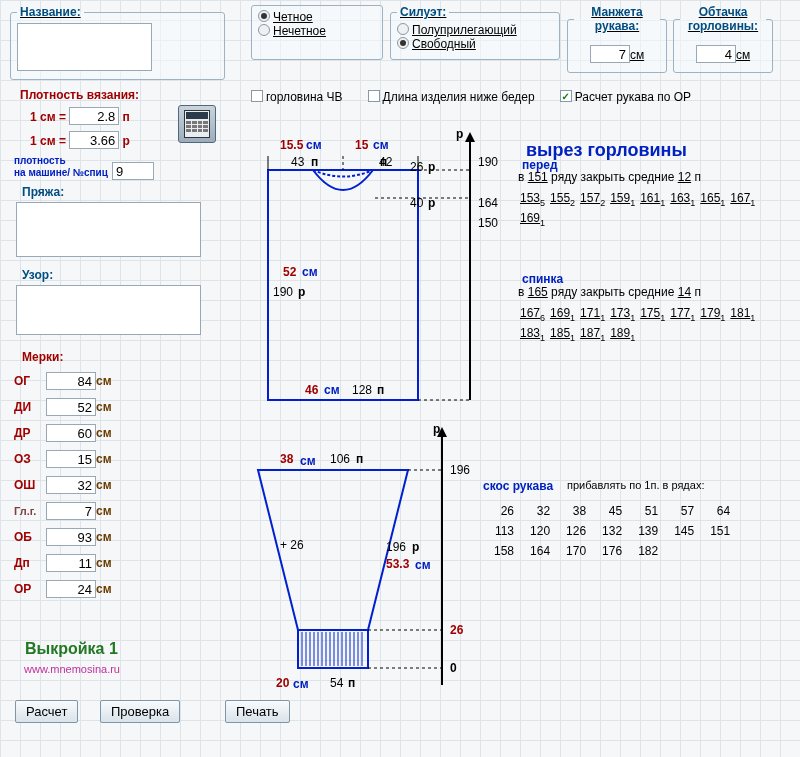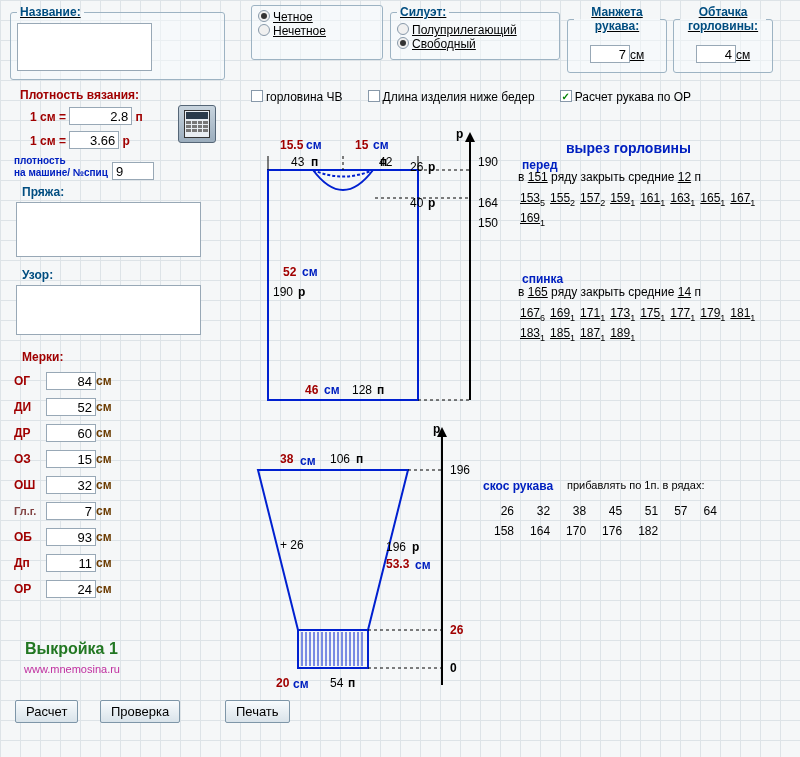--- a/index.html
+++ b/index.html
@@ -126,21 +126,21 @@
     </label>
   <label class="check">
       <span class="check-box">✓</span>
       <span>Расчет рукава по ОР</span>
     </label>
 </div>
 
 <div class="abs darkred" style="left:20px; top:88px;">Плотность вязания:</div>
 <div class="abs" style="left:30px; top:107px;">
   <span class="darkred">1 см =</span>
-  <input class="num" style="width: 63px;" value="2.8">
+  <input class="num" style="width: 50px;" value="2.8">
   <span class="darkred">п</span>
 </div>
 <div class="abs" style="left:30px; top:131px;">
   <span class="darkred">1 см =</span>
   <input class="num" style="width: 50px; padding-left: 6px;" value="3.66">
   <span class="darkred">р</span>
 </div>
 
 <div class="abs" style="left:178px; top:105px; width:38px; height:38px; background:linear-gradient(#c8d4de,#9badbd); border:1px solid #556677; border-radius:3px; display:flex; align-items:center; justify-content:center; cursor:pointer;">
   <div style="width:26px;height:28px;background:#e8edf2;border:1px solid #333;">
@@ -244,21 +244,21 @@
 <span class="txt darkred" style="left:283px; top:265px;">52</span>
 <span class="txt small-blue" style="left:302px; top:265px;">см</span>
 <span class="txt" style="left:273px; top:285px;">190</span>
 <span class="txt" style="left:298px; top:285px; font-weight:bold;">р</span>
 <span class="txt darkred" style="left:305px; top:383px;">46</span>
 <span class="txt small-blue" style="left:324px; top:383px;">см</span>
 <span class="txt" style="left:352px; top:383px;">128</span>
 <span class="txt" style="left:377px; top:383px; font-weight:bold;">п</span>
 <span class="txt" style="left:456px; top:127px; font-weight:bold;">р</span>
 
-<span class="txt blue" style="left:566px; top:140px; font-size:14px;">вырез горловины</span>
+<span class="txt blue" style="left:526px; top:140px; font-size:18px;">вырез горловины</span>
 <span class="txt small-blue" style="left:522px; top:158px;">перед</span>
 <div class="txt" style="left:518px; top:170px;">
   <span>в</span>&nbsp;<span style="text-decoration:underline">151</span>&nbsp;<span>ряду закрыть средние</span>&nbsp;<span style="text-decoration:underline">12</span>&nbsp;<span>п</span>
 </div>
 <div class="txt" style="left:520px; top:188px; width:260px; line-height:1.7;" id="front-seq"><span style="display:inline-block;margin-right:5px;"><span style="text-decoration:underline">153</span><span class="sub">5</span></span><span style="display:inline-block;margin-right:5px;"><span style="text-decoration:underline">155</span><span class="sub">2</span></span><span style="display:inline-block;margin-right:5px;"><span style="text-decoration:underline">157</span><span class="sub">2</span></span><span style="display:inline-block;margin-right:5px;"><span style="text-decoration:underline">159</span><span class="sub">1</span></span><span style="display:inline-block;margin-right:5px;"><span style="text-decoration:underline">161</span><span class="sub">1</span></span><span style="display:inline-block;margin-right:5px;"><span style="text-decoration:underline">163</span><span class="sub">1</span></span><span style="display:inline-block;margin-right:5px;"><span style="text-decoration:underline">165</span><span class="sub">1</span></span><span style="display:inline-block;margin-right:5px;"><span style="text-decoration:underline">167</span><span class="sub">1</span></span><span style="display:inline-block;margin-right:5px;"><span style="text-decoration:underline">169</span><span class="sub">1</span></span></div>
 
 <span class="txt small-blue" style="left:522px; top:272px;">спинка</span>
 <div class="txt" style="left:518px; top:285px;">
   <span>в</span>&nbsp;<span style="text-decoration:underline">165</span>&nbsp;<span>ряду закрыть средние</span>&nbsp;<span style="text-decoration:underline">14</span>&nbsp;<span>п</span>
 </div>
@@ -321,20 +321,29 @@
       <tr>
         <td>26</td>
         <td>32</td>
         <td>38</td>
         <td>45</td>
         <td>51</td>
         <td>57</td>
         <td>64</td>
       </tr>
       <tr>
+        <td>113</td>
+        <td>120</td>
+        <td>126</td>
+        <td>132</td>
+        <td>139</td>
+        <td>145</td>
+        <td>151</td>
+      </tr>
+      <tr>
         <td>158</td>
         <td>164</td>
         <td>170</td>
         <td>176</td>
         <td>182</td>
         <td></td>
         <td></td>
       </tr>
     </tbody>
   </table>

